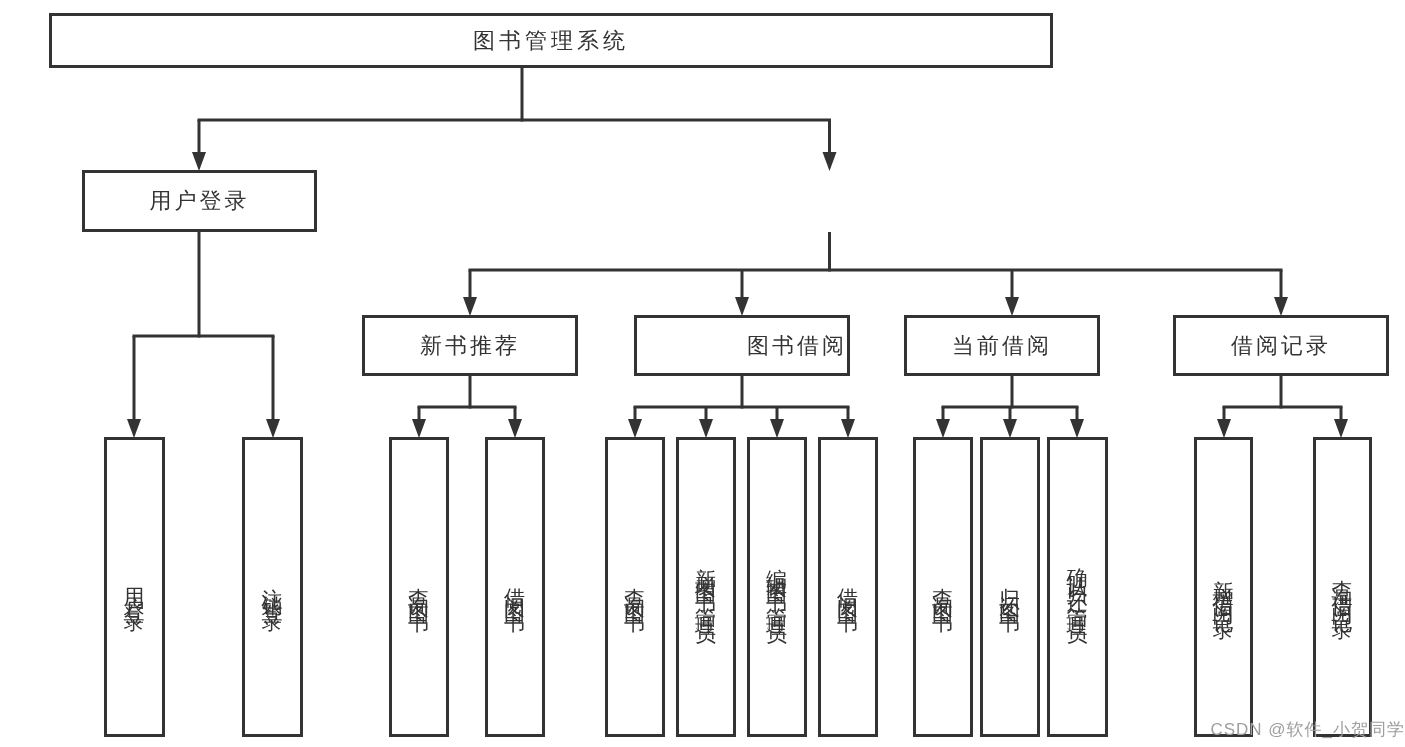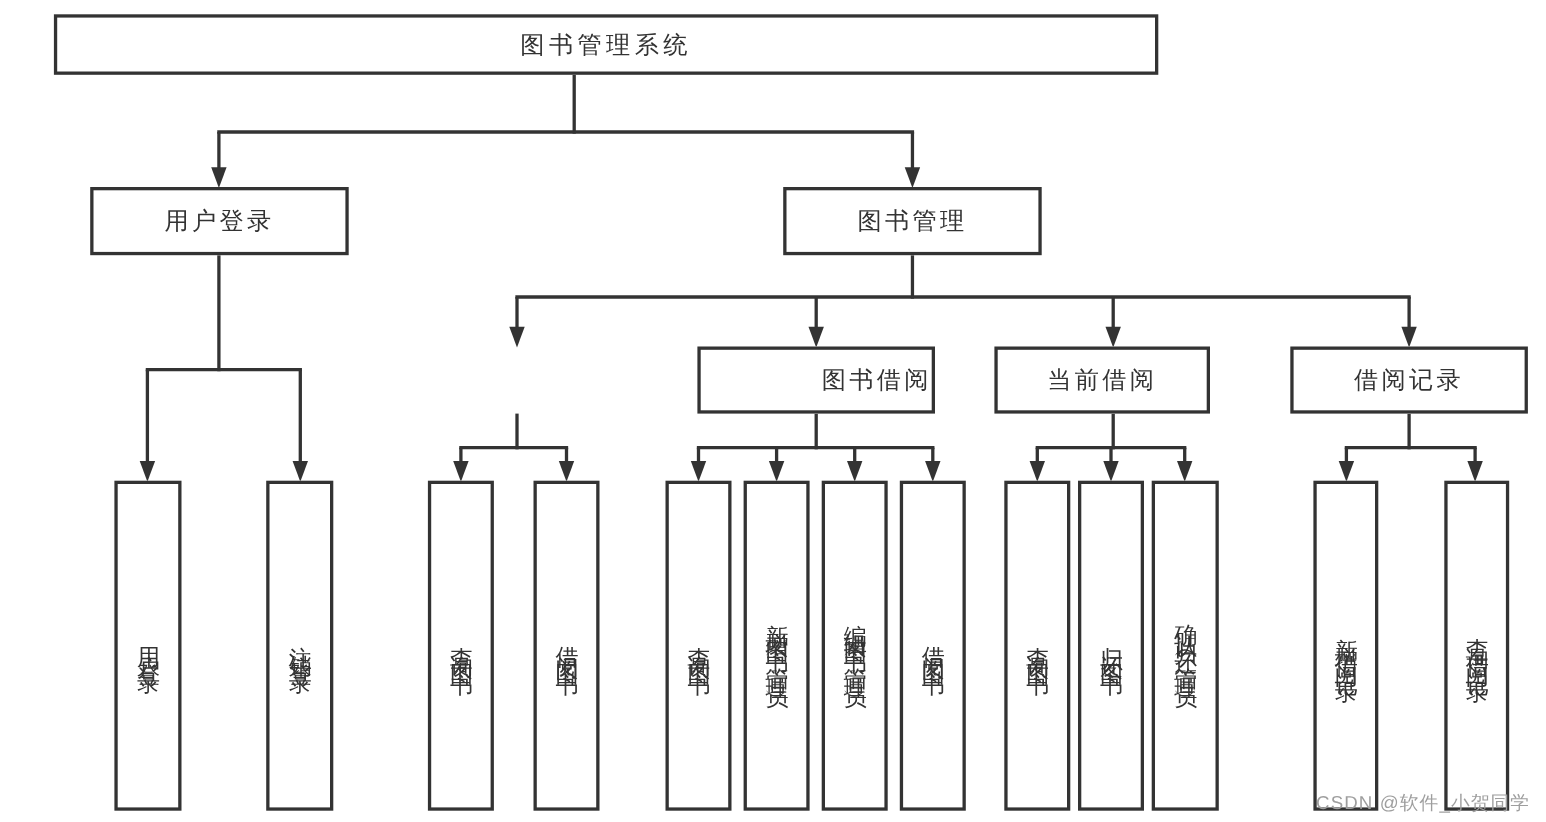--- a/index.html
+++ b/index.html
@@ -27,21 +27,21 @@
   .vlabel {
     writing-mode:vertical-rl;
     text-orientation:mixed;
     font-size:21px;
     letter-spacing:8px;
     line-height:1;
     white-space:nowrap;
   }
   .watermark {
     position:absolute;
-    right:14px;
+    right:0;
     bottom:6px;
     font-size:17px;
     color:#9e9e9e;
     letter-spacing:1px;
     white-space:nowrap;
   }
 </style>
 </head>
 <body>
 
@@ -123,24 +123,24 @@
     </g>
   </svg>
 
   <div class="box" style="left:21px; top:13px; width:1004px; height:55px;margin-left:28px;">
     <span class="root-label">图书管理系统</span>
   </div>
 
   <div class="box" style="left:82px; top:170px; width:235px; height:62px;">
     <span class="hlabel">用户登录</span>
   </div>
-  <div class="box" style="left:712px; top:170px; width:235px; height:62px;">
-    <span class="hlabel">图书管理</span>
+
+  <div class="box" style="left:362px; top:315px; width:216px; height:61px;">
+    <span class="hlabel">新书推荐</span>
   </div>
-
   <div class="box" style="left:634px; top:315px; width:216px; height:61px;justify-content:flex-end;">
     <span class="hlabel">图书借阅</span>
   </div>
   <div class="box" style="left:904px; top:315px; width:196px; height:61px;">
     <span class="hlabel">当前借阅</span>
   </div>
   <div class="box" style="left:1173px; top:315px; width:216px; height:61px;">
     <span class="hlabel">借阅记录</span>
   </div>
 

